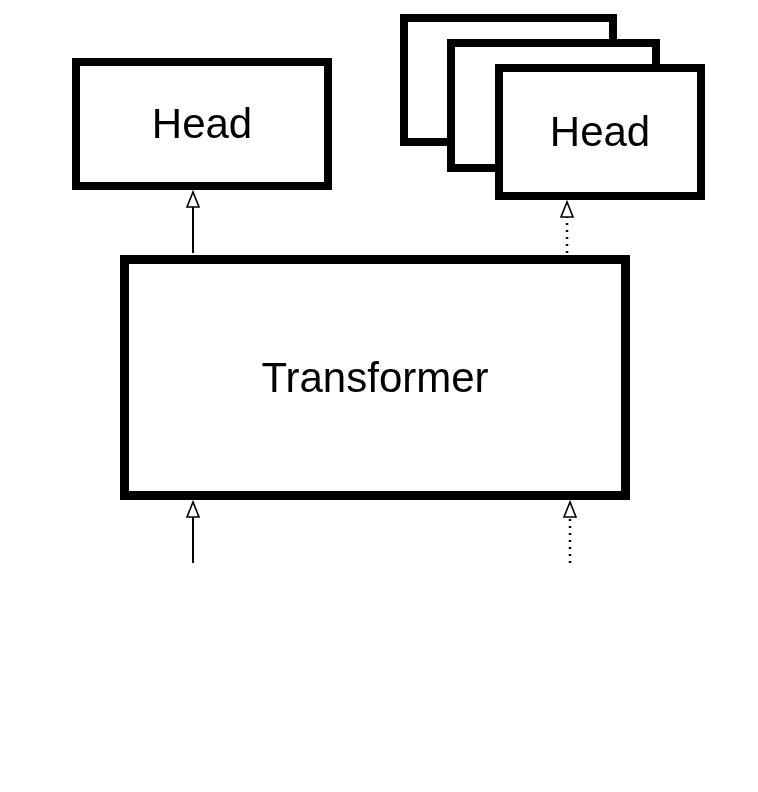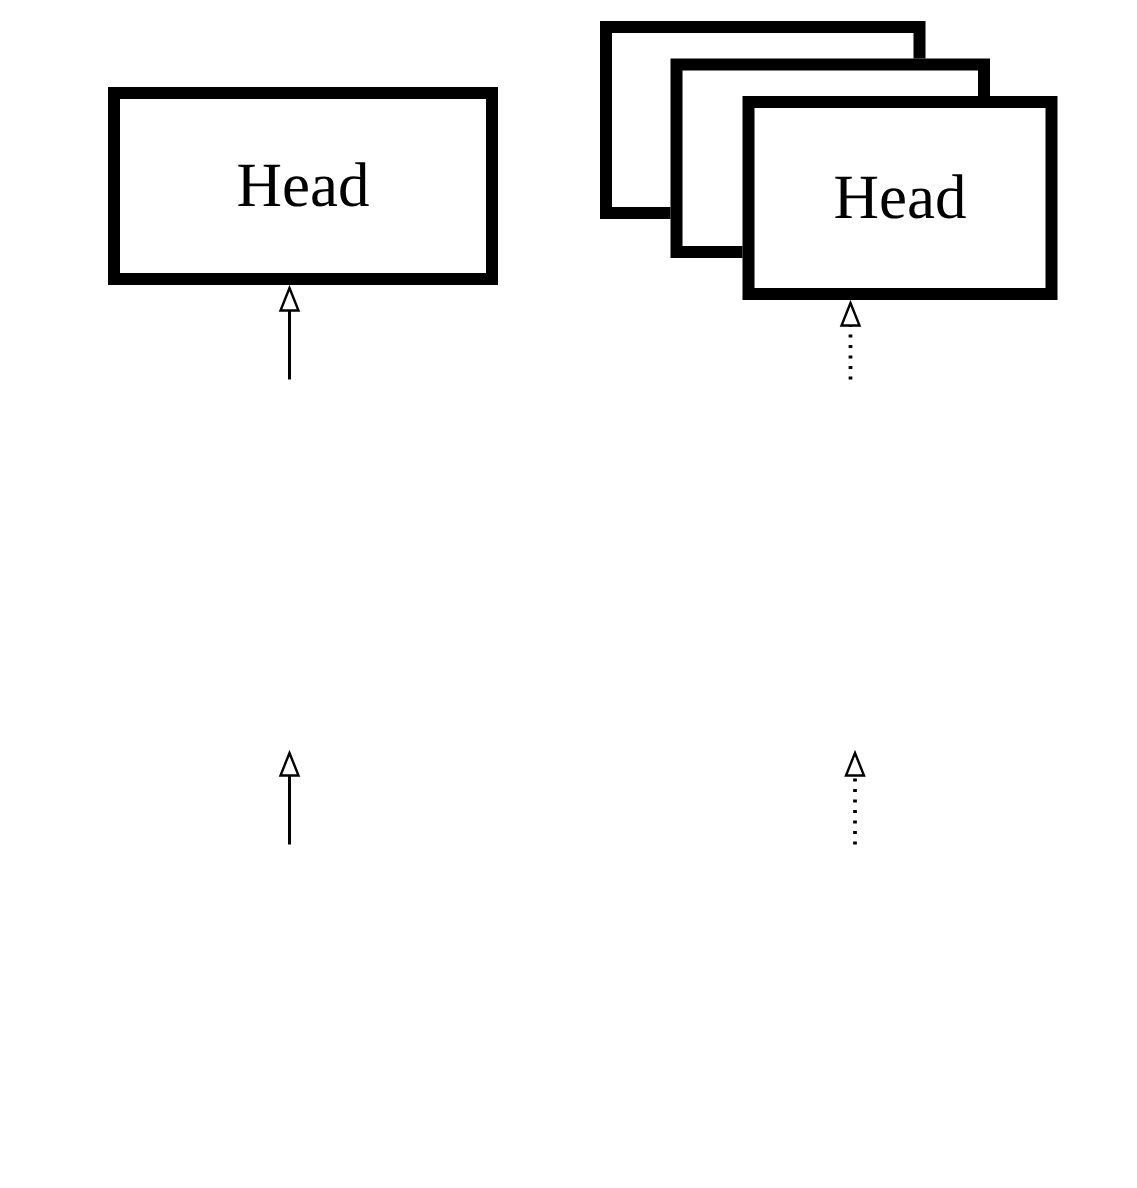--- a/index.html
+++ b/index.html
@@ -5,21 +5,21 @@
   html, body {
     margin: 0;
     padding: 0;
     background: #ffffff;
   }
   .canvas {
     position: relative;
     width: 758px;
     height: 784px;
     background: #ffffff;
-    font-family: Liberation Serif, serif;
+    font-family: Liberation Sans, sans-serif;
     overflow: hidden;
   }
   .arrows {
     position: absolute;
     left: 0;
     top: 0;
     width: 758px;
     height: 792px;
     pointer-events: none;
   }
@@ -87,15 +87,18 @@
   <div class="box head-left">
     <span>Head</span>
   </div>
 
   <div class="box stack-back"></div>
   <div class="box stack-mid"></div>
   <div class="box head-right">
     <span>Head</span>
   </div>
 
+  <div class="box transformer">
+    <span>Transformer</span>
+  </div>
 
 
 </div>
 
 </body></html>

